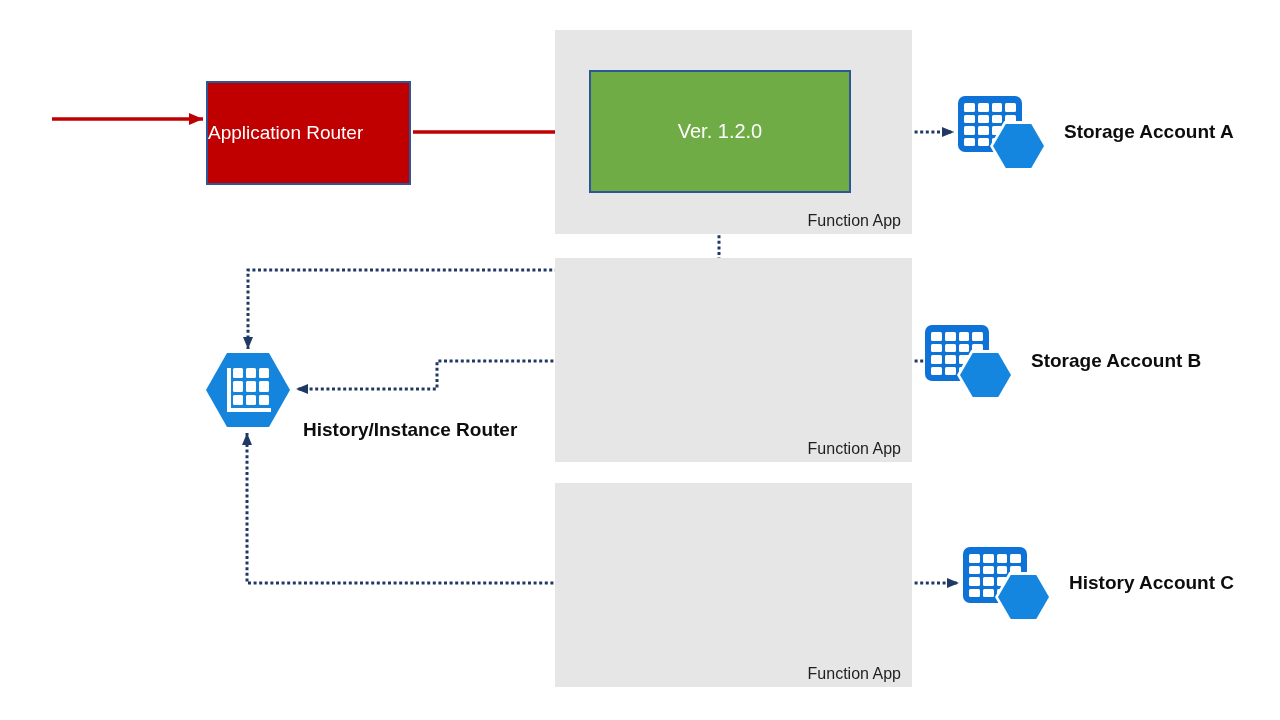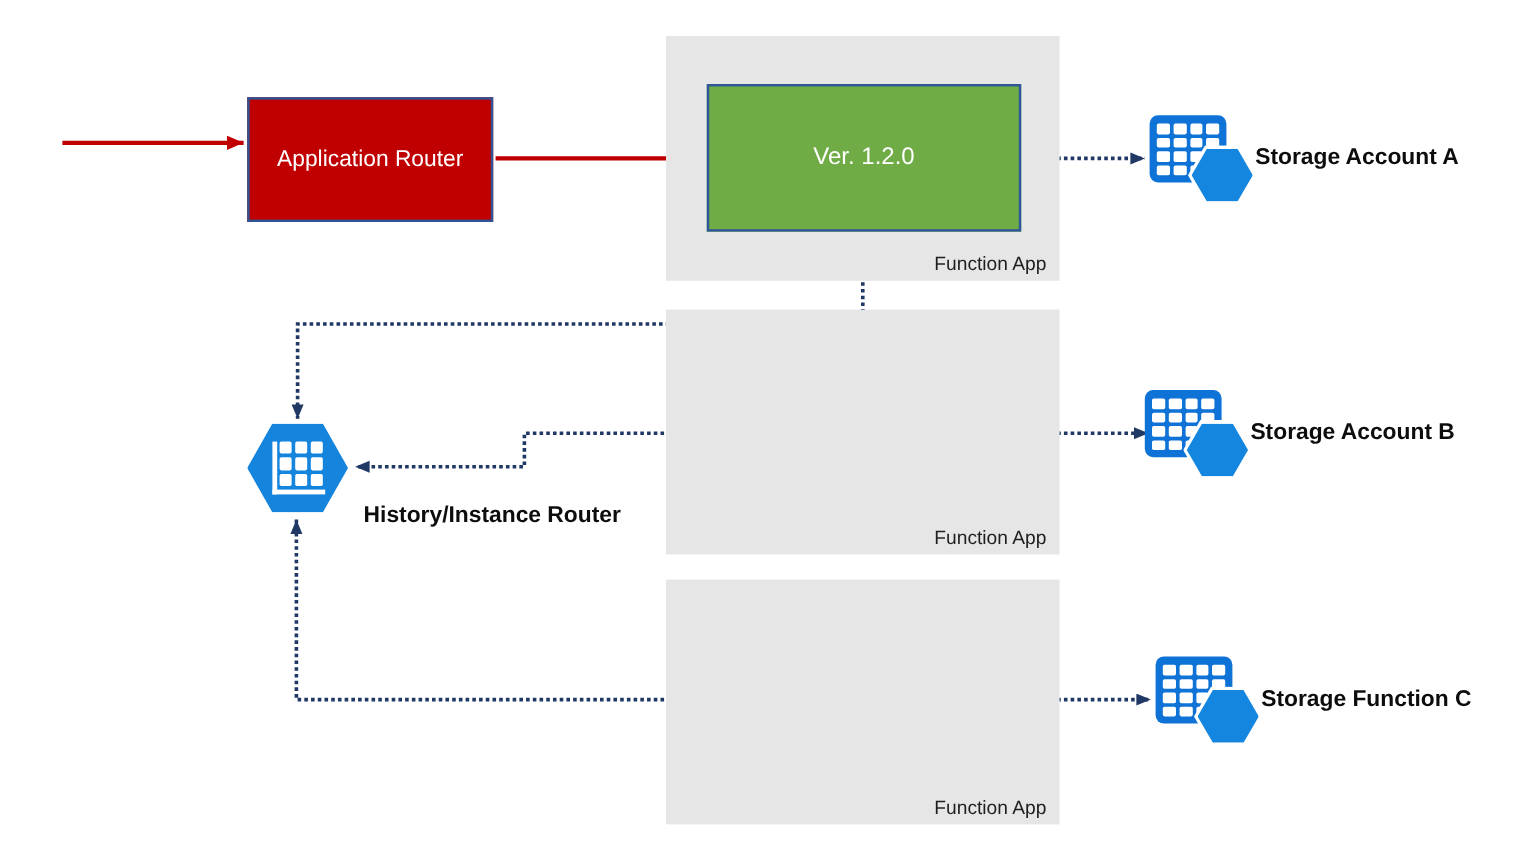--- a/index.html
+++ b/index.html
@@ -11,46 +11,46 @@
   .connectors{position:absolute;left:0;top:0;width:1280px;height:720px;pointer-events:none;}
   .conn-dotted{fill:none;stroke:var(--connector-navy);stroke-width:3;stroke-dasharray:3 2.6;}
   .conn-red{fill:none;stroke:var(--router-red);stroke-width:3.5;}
   .marker-red{fill:var(--router-red);}
   .marker-navy{fill:var(--connector-navy);}
 
   
   .router{
     position:absolute;left:206px;top:81px;width:205px;height:104px;
     background:var(--router-red);border:2px solid var(--box-border);
-    display:flex;align-items:center;justify-content:center;text-align:center;
+    display:flex;align-items:center;text-align:center;
     color:#fff;font-size:19px;line-height:1.45;box-sizing:border-box;
   }
 
   
-  .fa{position:absolute;left:555px;width:328px;height:204px;background:var(--container-gray);}
+  .fa{position:absolute;left:555px;width:328px;height:204px;background:var(--container-gray);padding-left:29px;}
   .fa1{top:30px;}
   .fa2{top:258px;}
   .fa3{top:483px;}
   .fa-label{
     position:absolute;right:11px;bottom:4px;
     font-size:16px;color:#1f1f1f;
   }
   .ver{
     position:absolute;left:34px;top:40px;width:262px;height:123px;
     border:2px solid var(--box-border);box-sizing:border-box;
     display:flex;align-items:center;justify-content:center;
     color:#fff;font-size:20px;
   }
   .ver.green{background:var(--version-green);}
   .ver.blue{background:var(--version-blue);}
 
   
-  .storage{position:absolute;display:flex;align-items:center;}
+  .storage{position:absolute;display:flex;align-items:center;gap:18px;}
   .s1{left:958px;top:96px;}
-  .s2{left:954px;top:325px;}
+  .s2{left:925px;top:325px;}
   .s3{left:963px;top:547px;}
   .sa-icon{position:relative;width:88px;height:72px;flex:0 0 auto;}
   .sa-table{
     position:absolute;left:0;top:0;width:64px;height:56px;
     background:var(--icon-table-blue);border-radius:7px;
   }
   .sa-grid{
     position:absolute;left:6px;top:7px;right:6px;bottom:6px;
     display:grid;grid-template-columns:repeat(4,1fr);grid-template-rows:repeat(4,1fr);gap:3px;
   }
@@ -202,21 +202,21 @@
             <i></i>
             <i></i>
             <i></i>
             <i></i>
           </div>
         </div>
       <div class="sa-hex">
           <div class="sa-hex-in"></div>
         </div>
     </div>
-    <div class="diagram-label">Storage Function C</div>
+    <div class="diagram-label">History Account C</div>
   </div>
 
   <div class="hx">
     <div class="hx-glyph">
       <div class="hx-grid">
           <i></i>
           <i></i>
           <i></i>
           <i></i>
           <i></i>

